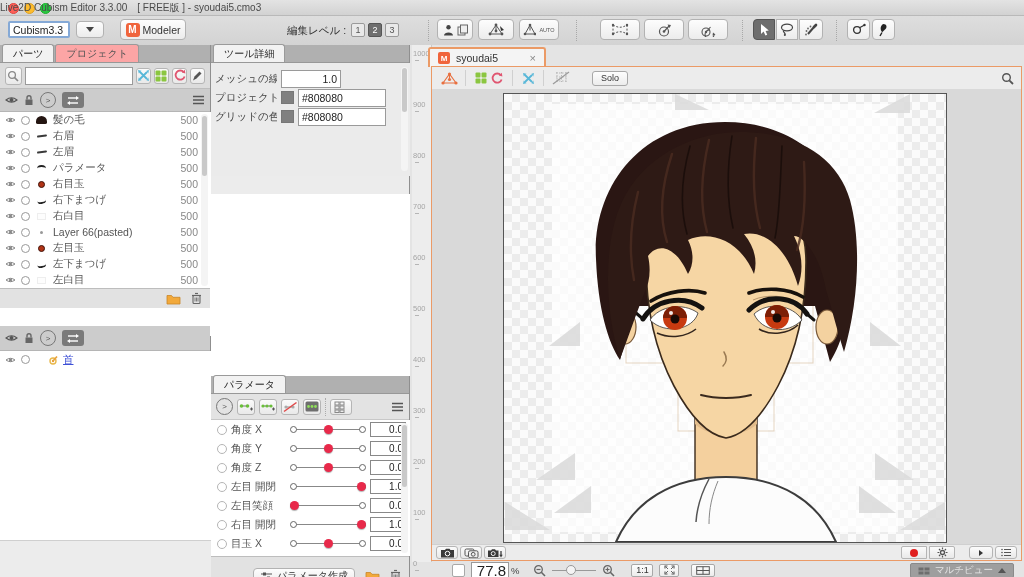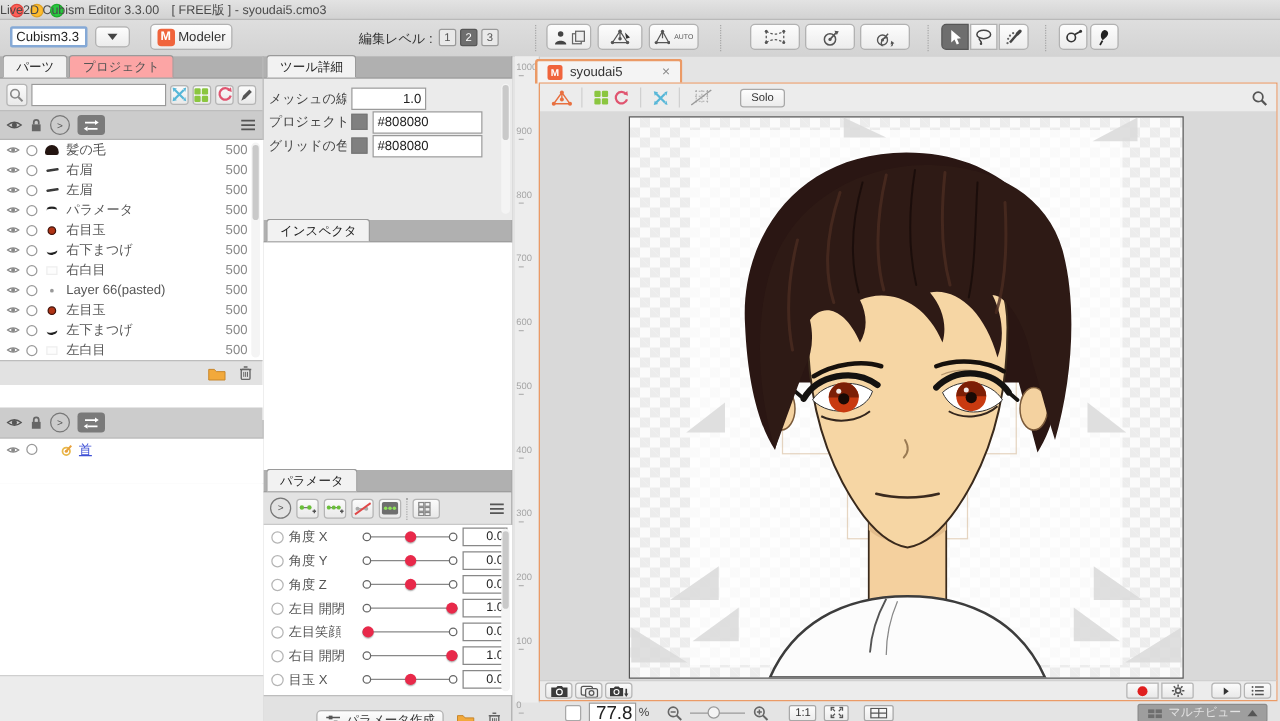--- a/index.html
+++ b/index.html
@@ -488,23 +488,20 @@
         </div>
         <div class="fieldrow">
           <span class="flabel">グリッドの色</span>
           <span class="swatch" style="background: rgb(128, 128, 128);"></span>
           <input class="tinput" value="#808080" style="width: 80px; text-align: left; padding-right: 3px; padding-left: 3px;">
         </div>
       </div>
     <div class="vscroll" style="left:190px;top:22px;height:104px;">
         <span class="vthumb" style="top:1px;height:44px;"></span>
       </div>
-    <div class="tabbar" style="top:131px;">
-        <span class="tab active">インスペクタ</span>
-      </div>
     <div class="abs" style="left:0;top:149px;width:199px;height:182px;background:#fff;"></div>
     <div class="tabbar" style="top:331px;">
         <span class="tab active">パラメータ</span>
       </div>
     <div class="ctl-row" style="top:349px;height:26px;background:#e3e3e3;border-bottom:1px solid #c8c8c8;gap:4px;">
       <span style="width:15px;height:15px;border:1px solid #777;border-radius:50%;display:inline-flex;align-items:center;justify-content:center;font-size:8px;color:#555;">&gt;</span>
       <span class="ibtn">
         <svg width="14" height="12">
             <path d="M2,5 H9" stroke="#777" stroke-width="1"></path>
             <circle cx="2.5" cy="5" r="1.8" fill="#6abf3a"></circle>

